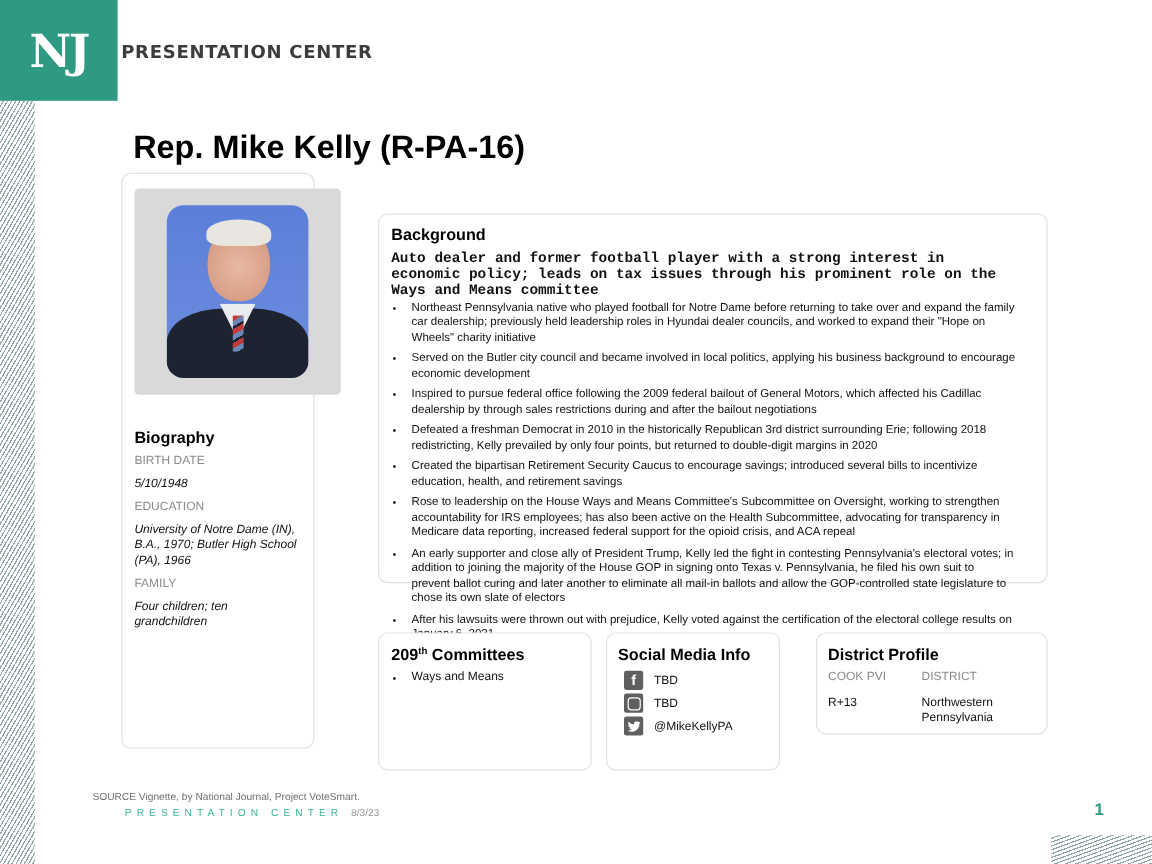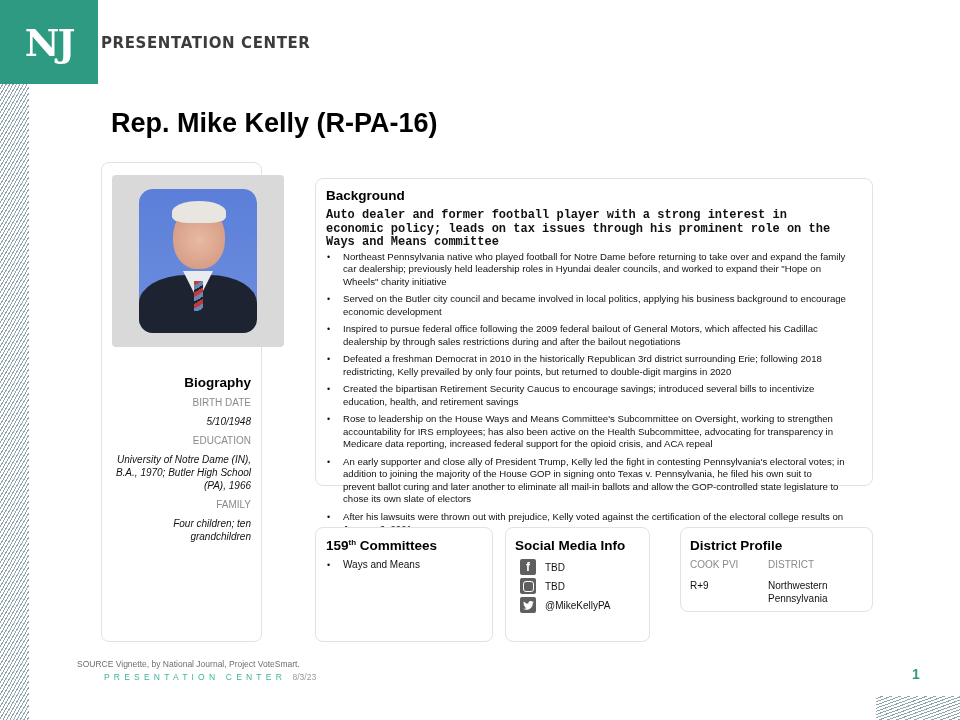--- a/index.html
+++ b/index.html
@@ -27,21 +27,21 @@
   .page-title {
     position: absolute; left: 111px; top: 108px;
     font-weight: bold; font-size: 27px; color: #000;
   }
   .card {
     position: absolute; background: #fff; border: 1px solid #e2e2e2; border-radius: 8px;
   }
   .card h2 {
     font-weight: bold; font-size: 13.5px; color: #000; margin-bottom: 6px;
   }
-  .bio-card { left: 101px; top: 162px; width: 161px; height: 480px; padding: 12px 10px; text-align: right; }
+  .bio-card { left: 101px; top: 144px; width: 161px; height: 480px; padding: 12px 10px; }
   .photo-frame {
     width: 172px; height: 172px; margin: 0 auto; background: #d9d9d9; border-radius: 4px;
     display: flex; align-items: center; justify-content: center;
   }
   .photo {
     width: 118px; height: 144px; border-radius: 14px; overflow: hidden;
     background: linear-gradient(180deg, #5b7fd9 0%, #6e8ede 100%); position: relative;
   }
   .photo .head {
     position: absolute; left: 34px; top: 16px; width: 52px; height: 64px; border-radius: 50% 50% 45% 45%;
@@ -144,21 +144,21 @@
     <li>Inspired to pursue federal office following the 2009 federal bailout of General Motors, which affected his Cadillac dealership by through sales restrictions during and after the bailout negotiations</li>
     <li>Defeated a freshman Democrat in 2010 in the historically Republican 3rd district surrounding Erie;  following 2018 redistricting, Kelly prevailed by only four points, but returned to double-digit margins in 2020</li>
     <li>Created the bipartisan Retirement Security Caucus to encourage savings; introduced several bills to incentivize education, health, and retirement savings</li>
     <li>Rose to leadership on the House Ways and Means Committee's  Subcommittee  on Oversight, working to strengthen accountability for IRS employees; has also been active on the Health Subcommittee,  advocating for transparency in Medicare data reporting, increased federal support for the opioid crisis, and ACA repeal</li>
     <li>An early supporter and close ally of President Trump,  Kelly led the fight in contesting Pennsylvania's electoral votes; in addition to joining the majority of the House GOP  in signing onto Texas v. Pennsylvania, he filed his own suit to prevent ballot curing and later another to eliminate  all mail-in ballots and allow the GOP-controlled state legislature to chose its own slate of electors</li>
     <li>After his lawsuits were thrown out with prejudice, Kelly voted against the certification of the electoral college results on January 6, 2021</li>
   </ul>
 </div>
 
 <div class="card comm-card">
-  <h2><span>159</span><sup>th</sup><span> Committees</span></h2>
+  <h2><span>209</span><sup>th</sup><span> Committees</span></h2>
   <ul class="bullets">
     <li>Ways and Means</li>
   </ul>
 </div>
 
 <div class="card social-card">
   <h2>Social Media Info</h2>
   <div class="social-row">
     <span class="social-icon">f</span>
     <span class="social-text">TBD</span>
@@ -175,20 +175,20 @@
     </span>
     <span class="social-text">@MikeKellyPA</span>
   </div>
 </div>
 
 <div class="card district-card">
   <h2>District Profile</h2>
   <div class="district-grid">
     <div class="lbl">COOK PVI</div>
     <div class="lbl">DISTRICT</div>
-    <div class="val">R+9</div>
+    <div class="val">R+13</div>
     <div class="val">Northwestern Pennsylvania</div>
   </div>
 </div>
 
 <div class="source">SOURCE Vignette,  by National Journal,  Project VoteSmart.</div>
 <div class="footer-brand"><span>PRESENTATION CENTER</span> <span class="footer-date">8/3/23</span></div>
 <div class="page-num">1</div>
 
 </body></html>

